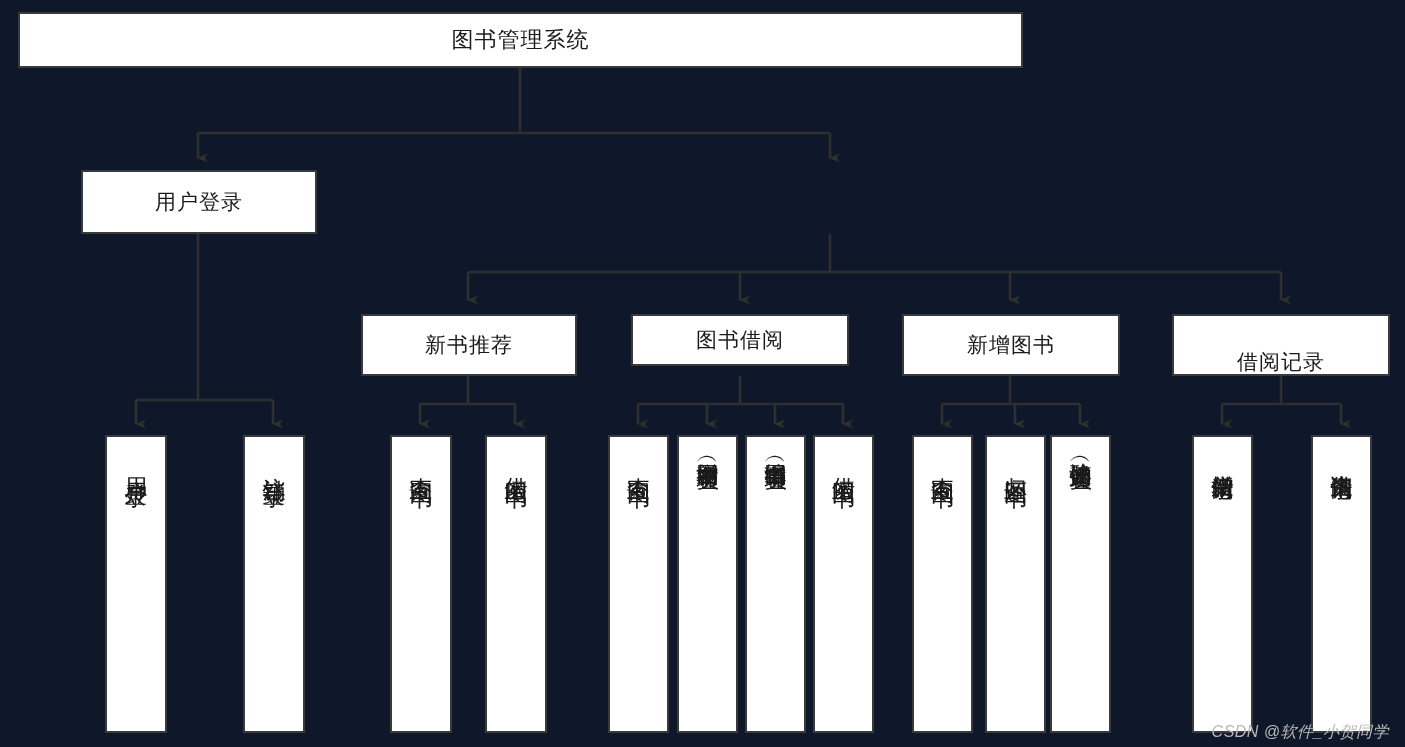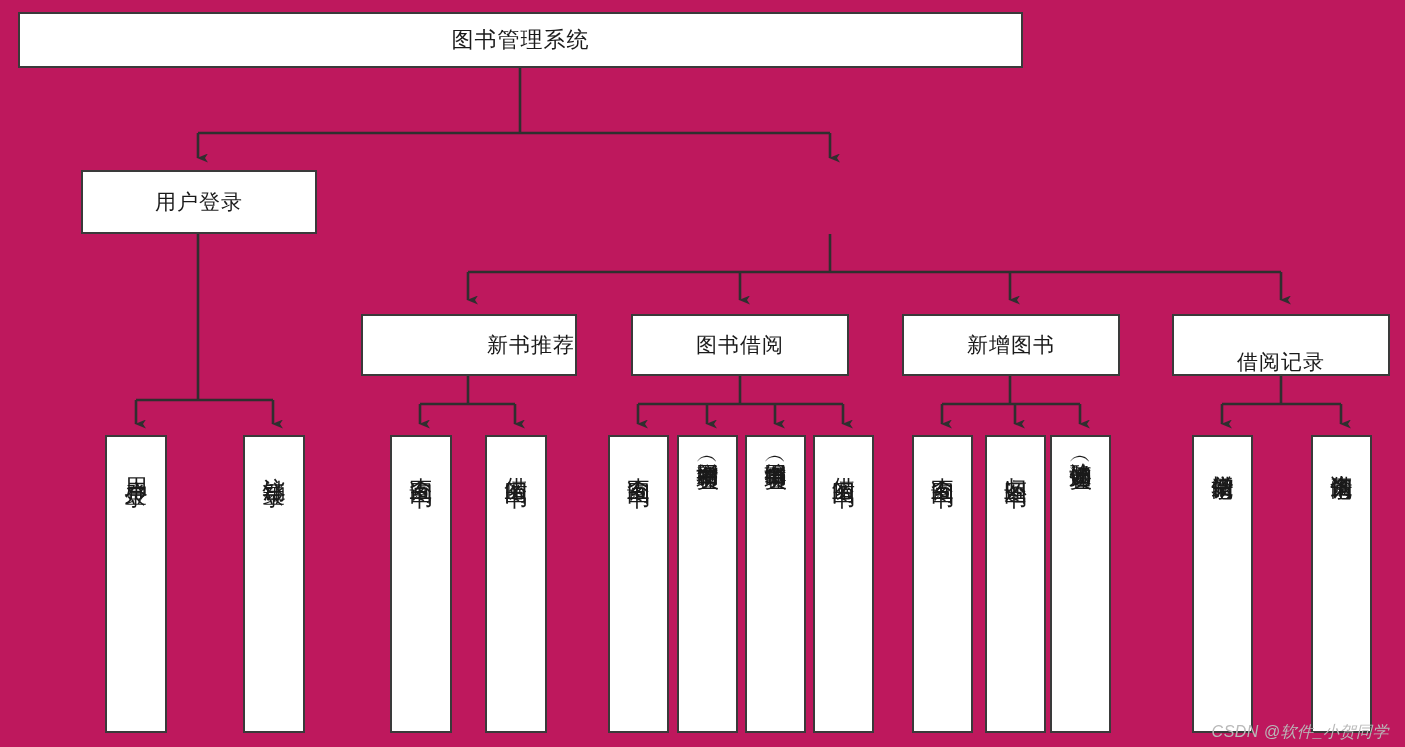--- a/index.html
+++ b/index.html
@@ -8,21 +8,21 @@
     padding: 0;
     background: #ffffff;
   }
   body {
     font-family: "Liberation Sans", "DejaVu Sans", sans-serif;
   }
   #diagram-root {
     position: relative;
     width: 1405px;
     height: 747px;
-    background: #be185d;
+    background: #0f172a;
     overflow: hidden;
   }
   #edge-layer {
     position: absolute;
     left: 0;
     top: 0;
     width: 1405px;
     height: 747px;
     pointer-events: none;
   }
@@ -135,24 +135,24 @@
   </svg>
 
   <div class="node root horizontal" style="left:18px; top:12px; width:1005px; height:56px;">
     <span class="node-label">图书管理系统</span>
   </div>
 
   <div class="node horizontal" style="left:81px; top:170px; width:236px; height:64px;">
     <span class="node-label">用户登录</span>
   </div>
 
-  <div class="node horizontal" style="left:361px; top:314px; width:216px; height:62px;justify-content:flex-end;">
+  <div class="node horizontal" style="left:361px; top:314px; width:216px; height:62px;">
     <span class="node-label">新书推荐</span>
   </div>
-  <div class="node horizontal" style="left:631px; top:314px; width:218px; height:62px;">
+  <div class="node horizontal" style="left:631px; top:314px; width:218px; height:52px;">
     <span class="node-label">图书借阅</span>
   </div>
   <div class="node horizontal" style="left:902px; top:314px; width:218px; height:62px;">
     <span class="node-label">新增图书</span>
   </div>
   <div class="node horizontal" style="left:1172px; top:314px; width:218px; height:62px;align-items:flex-end;">
     <span class="node-label">借阅记录</span>
   </div>
 
   <div class="node vertical" style="left:105px; top:435px; width:62px; height:298px;">

